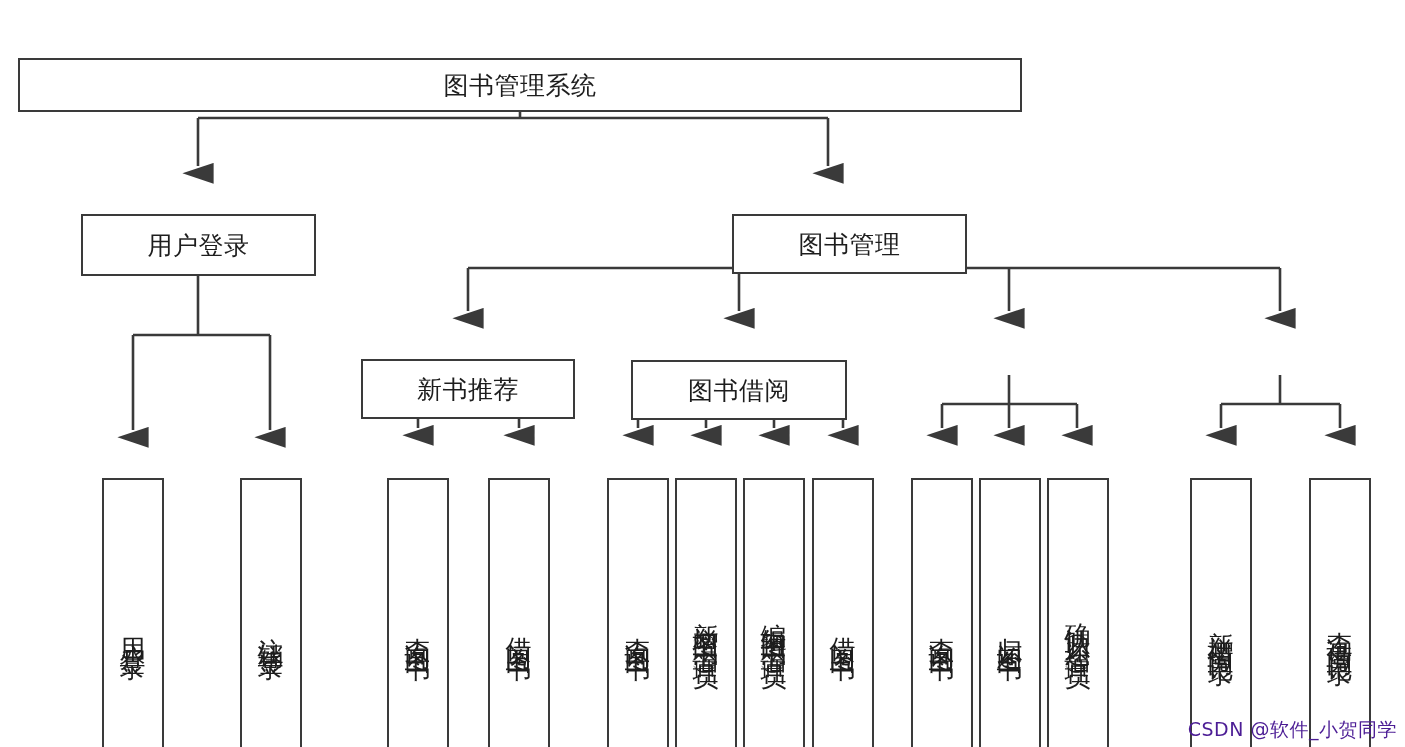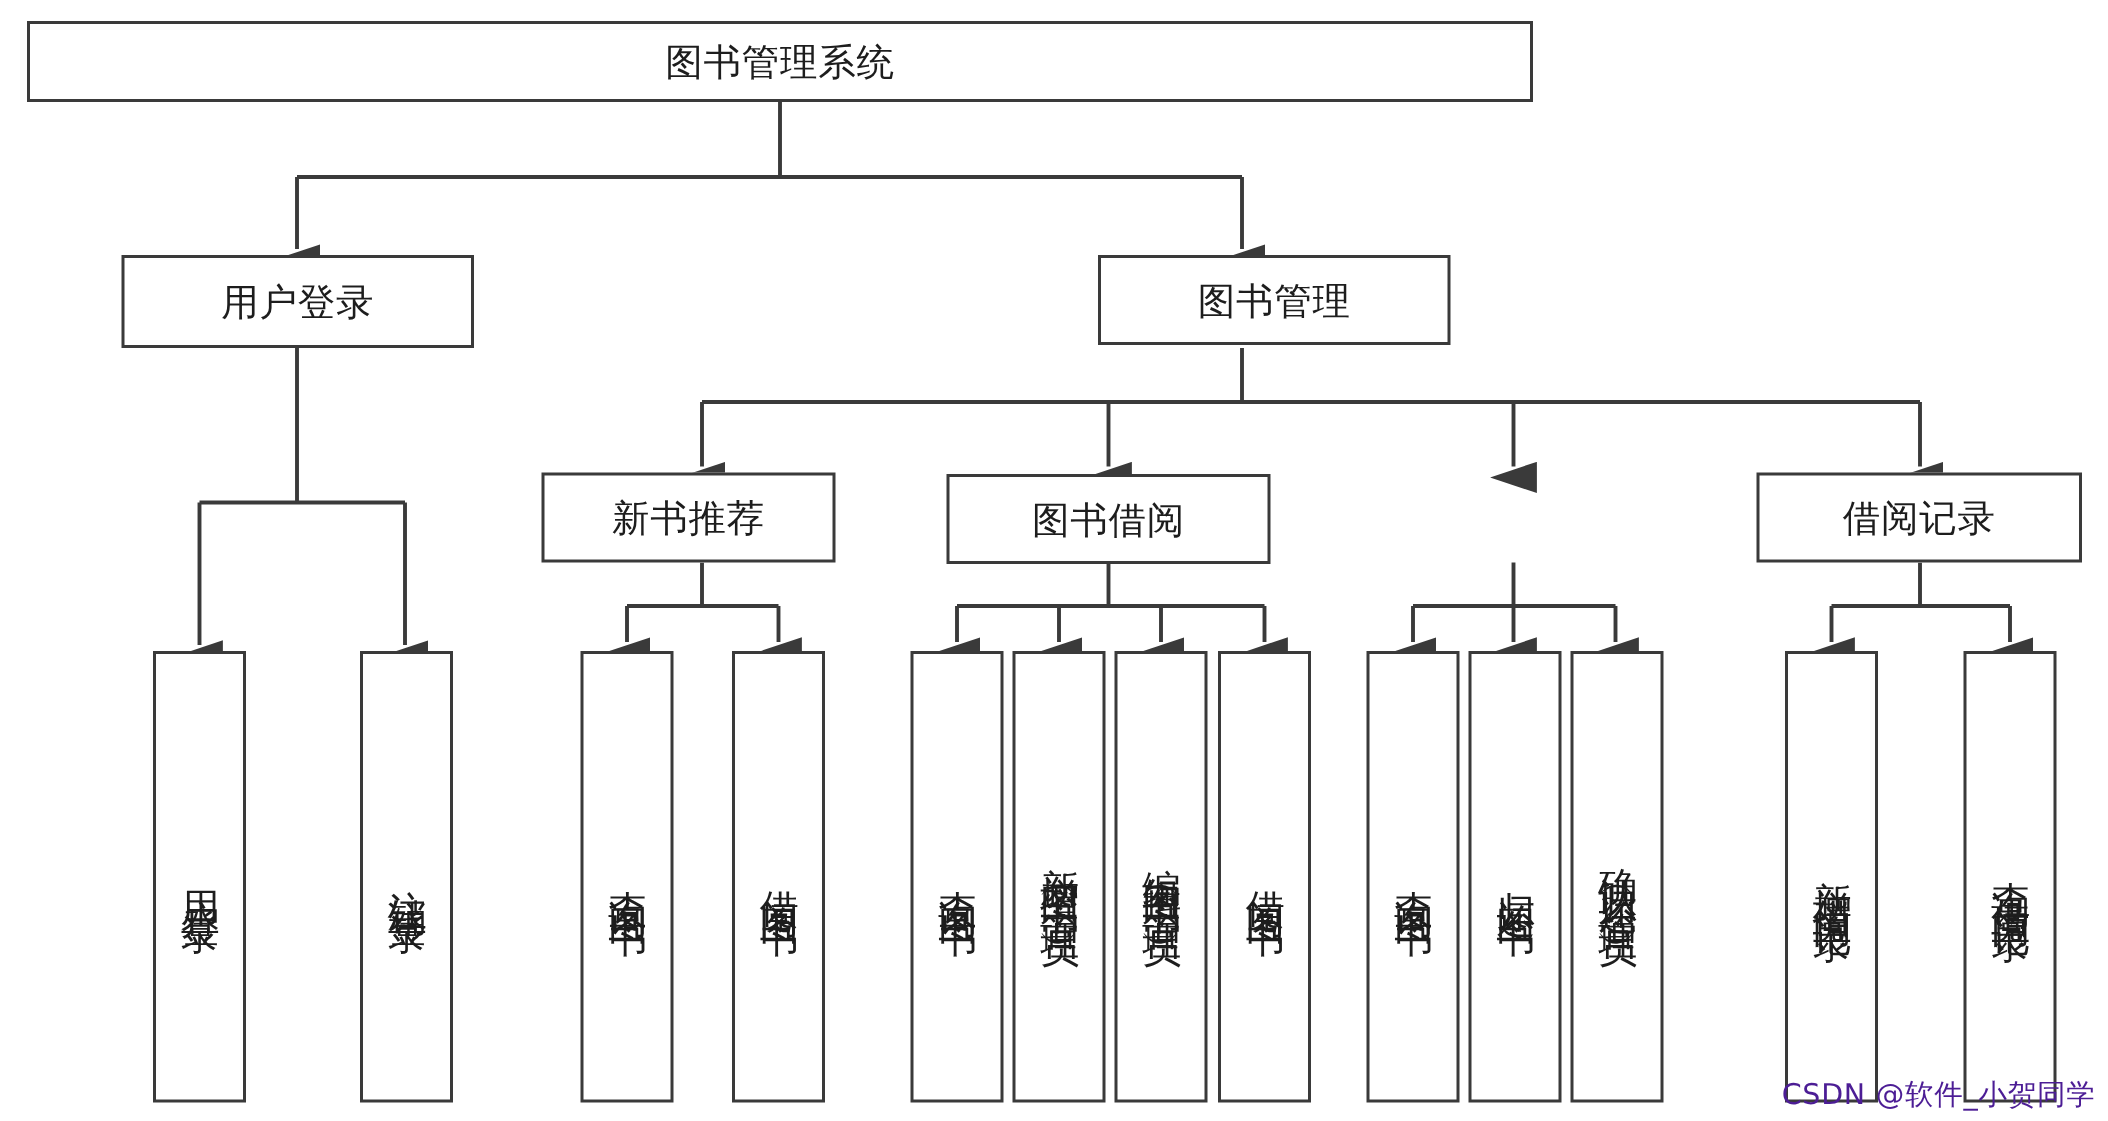--- a/index.html
+++ b/index.html
@@ -28,20 +28,21 @@
   }
   .node {
     position: absolute;
     box-sizing: border-box;
     background: #ffffff;
     border: 2.5px solid #3a3a3a;
     display: flex;
     align-items: center;
     justify-content: center;
     color: #1d1d1d;
+    margin-top: 44px;
   }
   .node .label {
     display: block;
     text-align: center;
     line-height: 1.08;
     white-space: nowrap;
   }
   
   .node.h .label {
     writing-mode: horizontal-tb;
@@ -139,32 +140,29 @@
   </div>
 
   <div class="node h" style="left:81px; top:170px; width:235px; height:62px;">
     <span class="label">用户登录</span>
   </div>
 
   <div class="node h" style="left:732px; top:170px; width:235px; height:60px;">
     <span class="label">图书管理</span>
   </div>
 
-  <div class="node h" style="left:361px; top:315px; width:196px; height:60px;">
+  <div class="node h" style="left:361px; top:315px; width:214px; height:60px;">
     <span class="label">新书推荐</span>
   </div>
 
   <div class="node h" style="left:631px; top:316px; width:216px; height:60px;">
     <span class="label">图书借阅</span>
   </div>
 
 
-  <div class="node h" style="left:1171px; top:315px; width:217px; height:60px;">
-    <span class="label">借阅记录</span>
-  </div>
 
   <div class="node v" style="left:102px; top:434px; width:62px; height:301px;">
     <span class="label">用户登录</span>
   </div>
 
   <div class="node v" style="left:240px; top:434px; width:62px; height:301px;">
     <span class="label">注销登录</span>
   </div>
 
   <div class="node v" style="left:387px; top:434px; width:62px; height:301px;">

